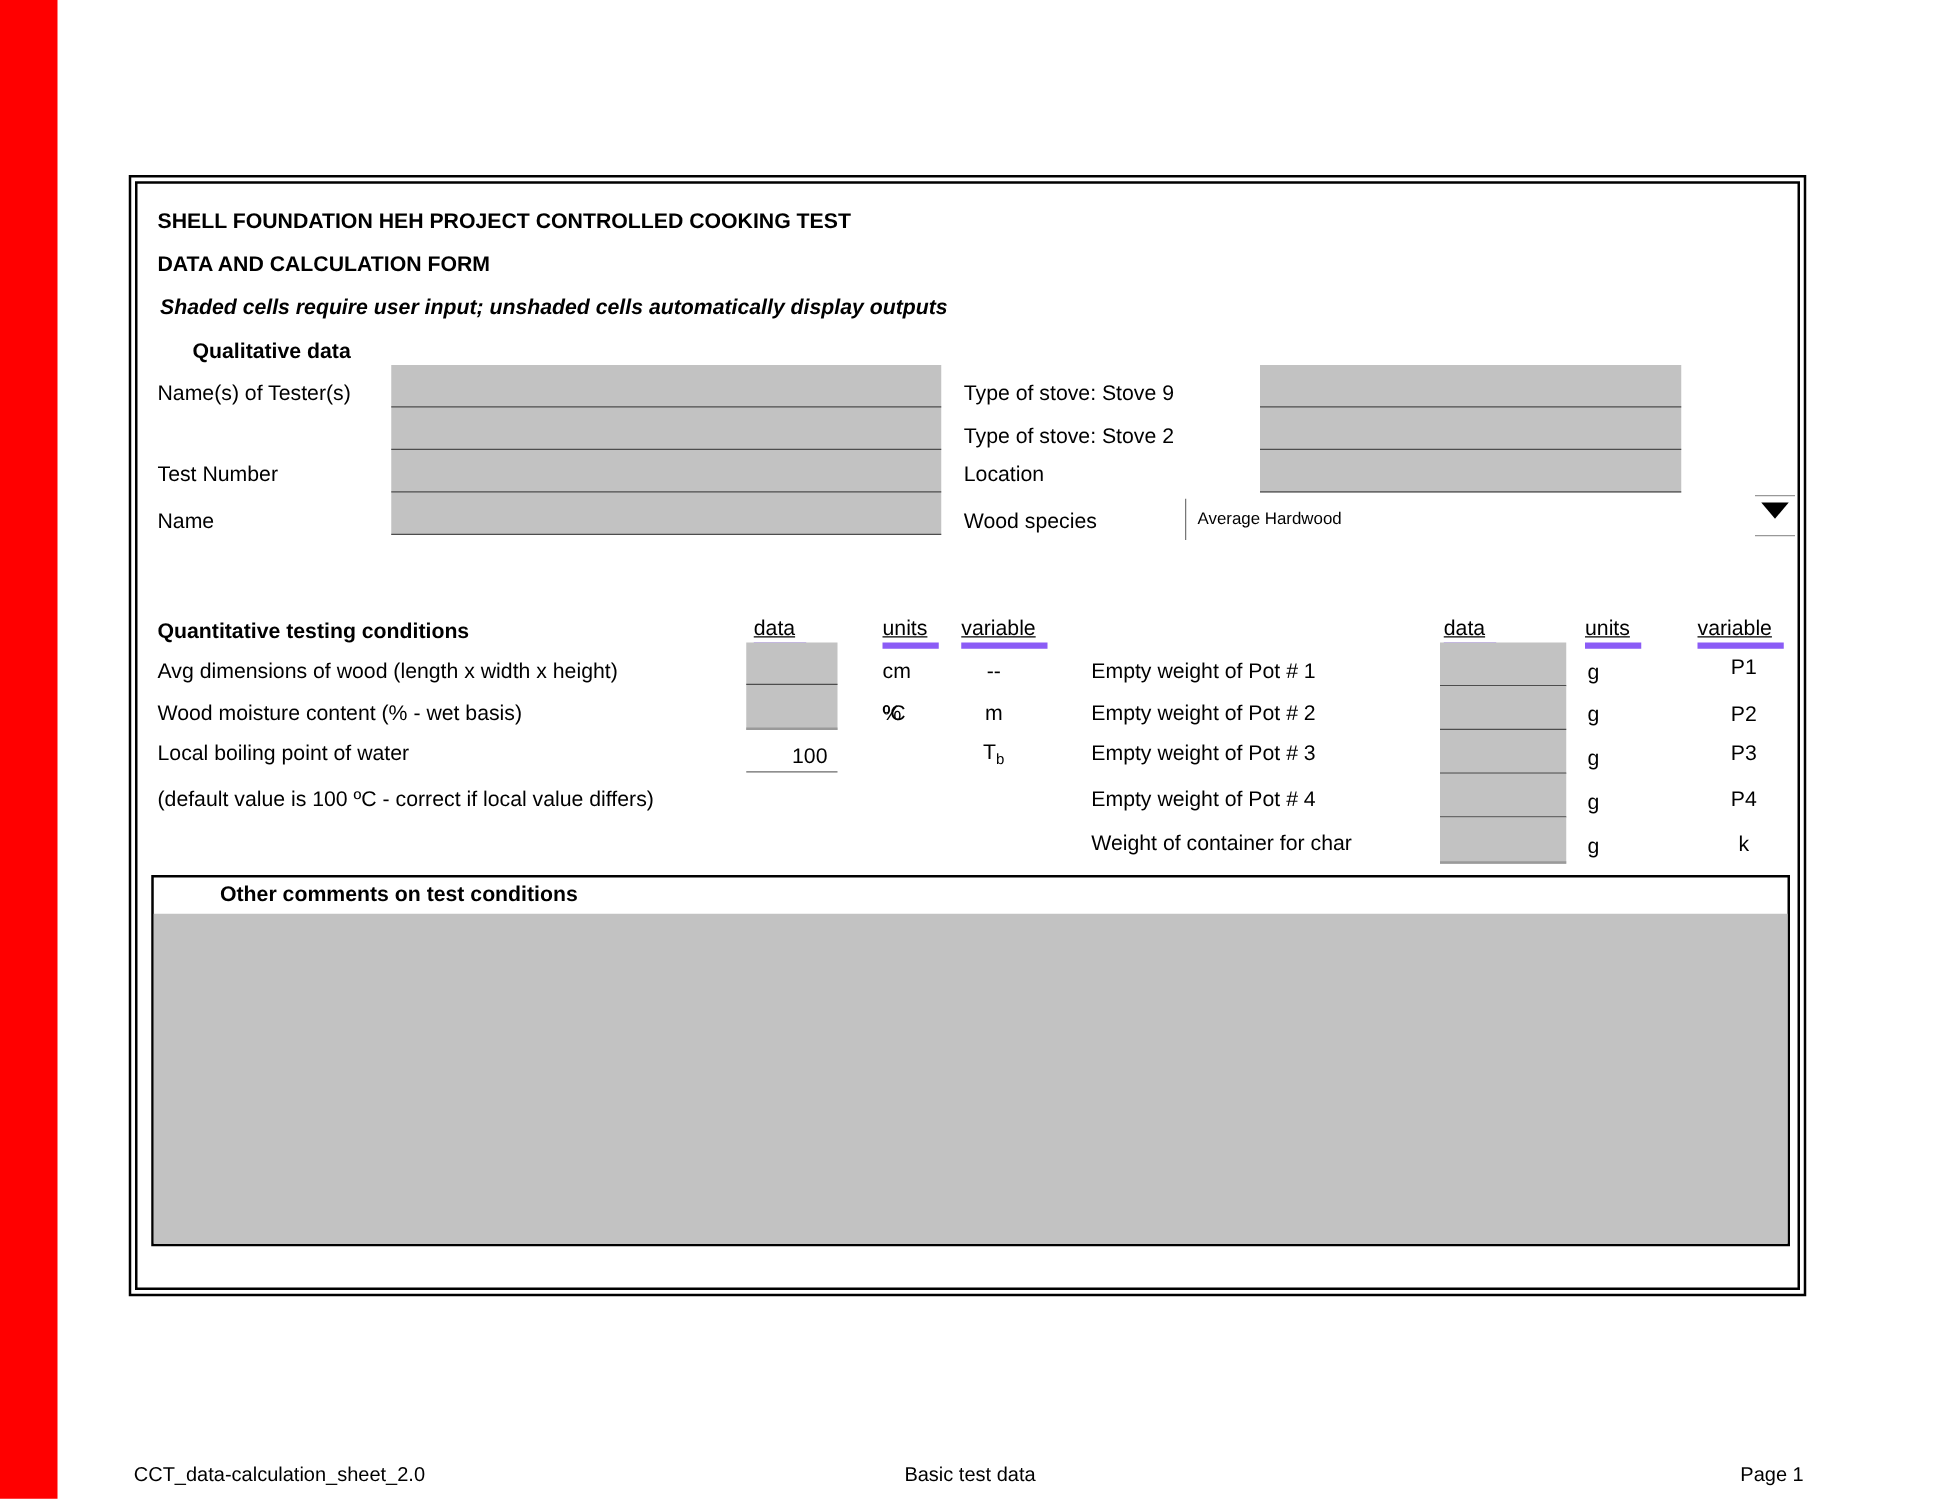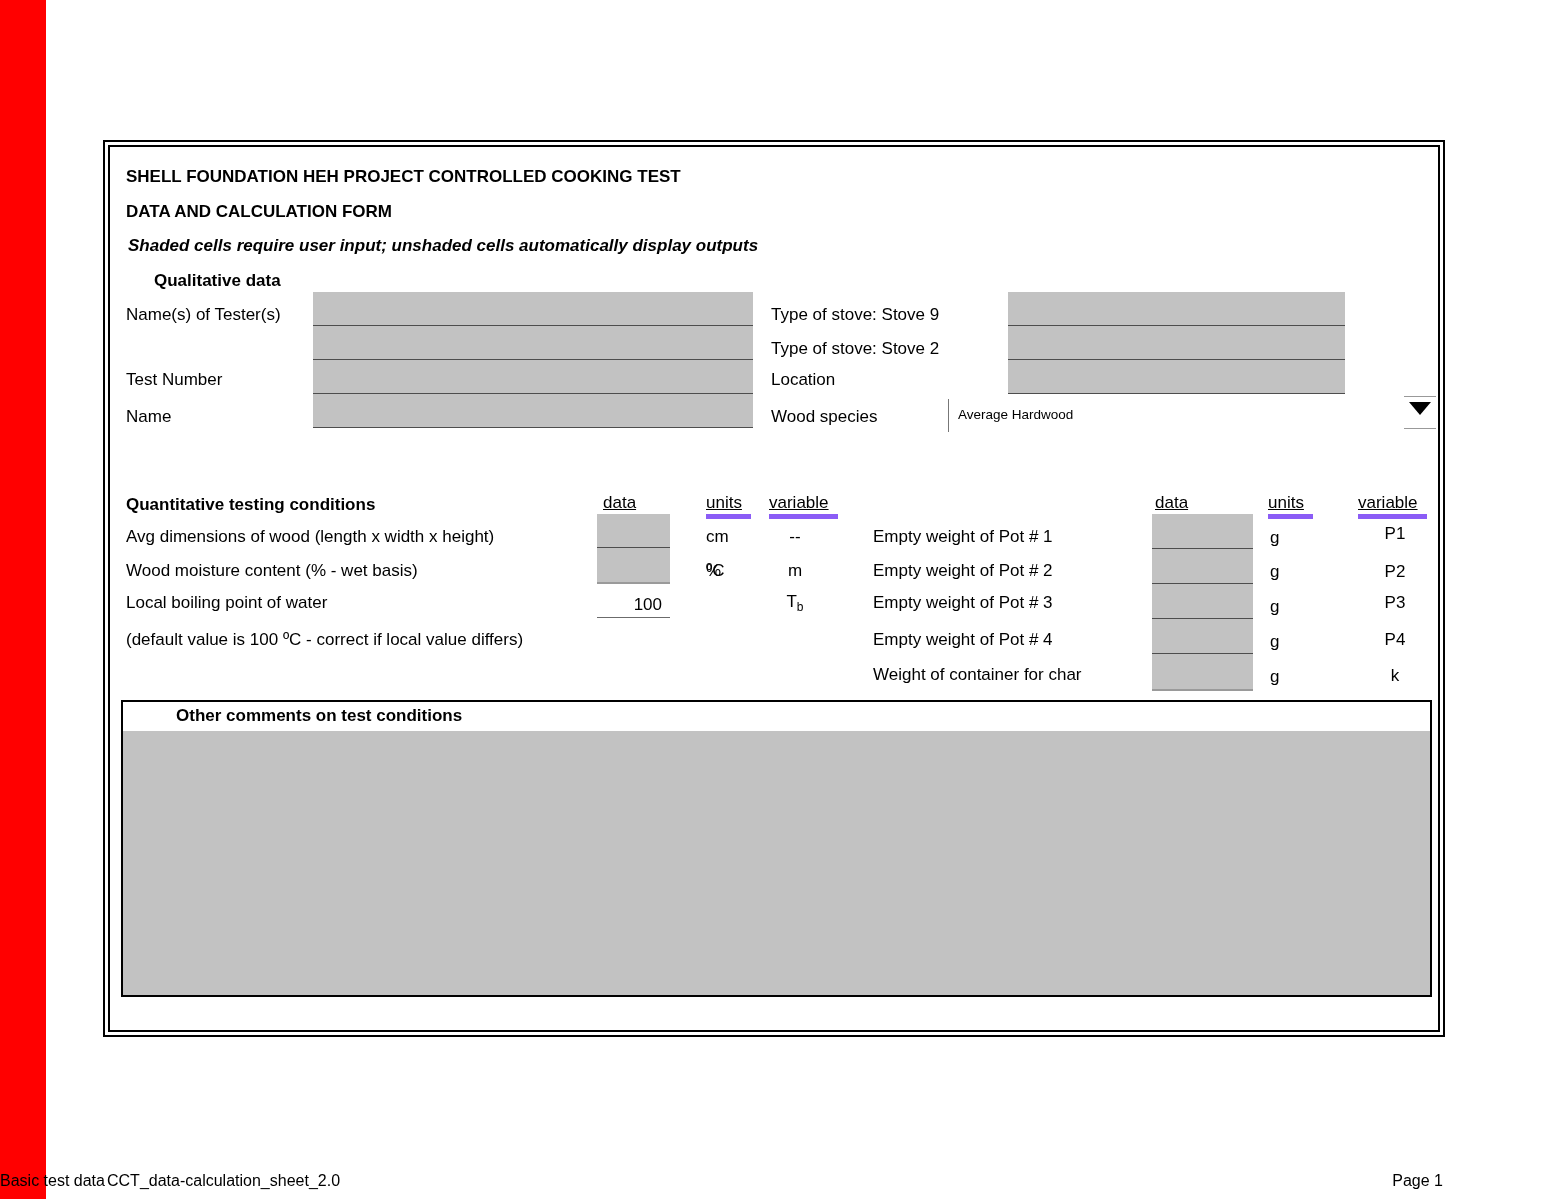--- a/index.html
+++ b/index.html
@@ -155,14 +155,14 @@
 <div class="abs txt" style="left:1360px; top:592px; width:70px; text-align:center;">P3</div>
 <div class="abs txt" style="left:1360px; top:629px; width:70px; text-align:center;">P4</div>
 <div class="abs txt" style="left:1360px; top:665px; width:70px; text-align:center;">k</div>
 
 <div id="comments-box" class="abs">
   <div id="comments-title" class="txt b">Other comments on test conditions</div>
   <div id="comments-area"></div>
 </div>
 
 <div class="abs footer-txt" style="left:107px; top:1171px;">CCT_data-calculation_sheet_2.0</div>
-<div class="abs footer-txt" style="left:0; top:1171px; width:1552px; ">Basic test data</div>
+<div class="abs footer-txt" style="left:0; top:1171px; width:1552px; text-align:center;">Basic test data</div>
 <div class="abs footer-txt" style="right:109px; top:1171px;">Page 1</div>
 
 </body></html>

